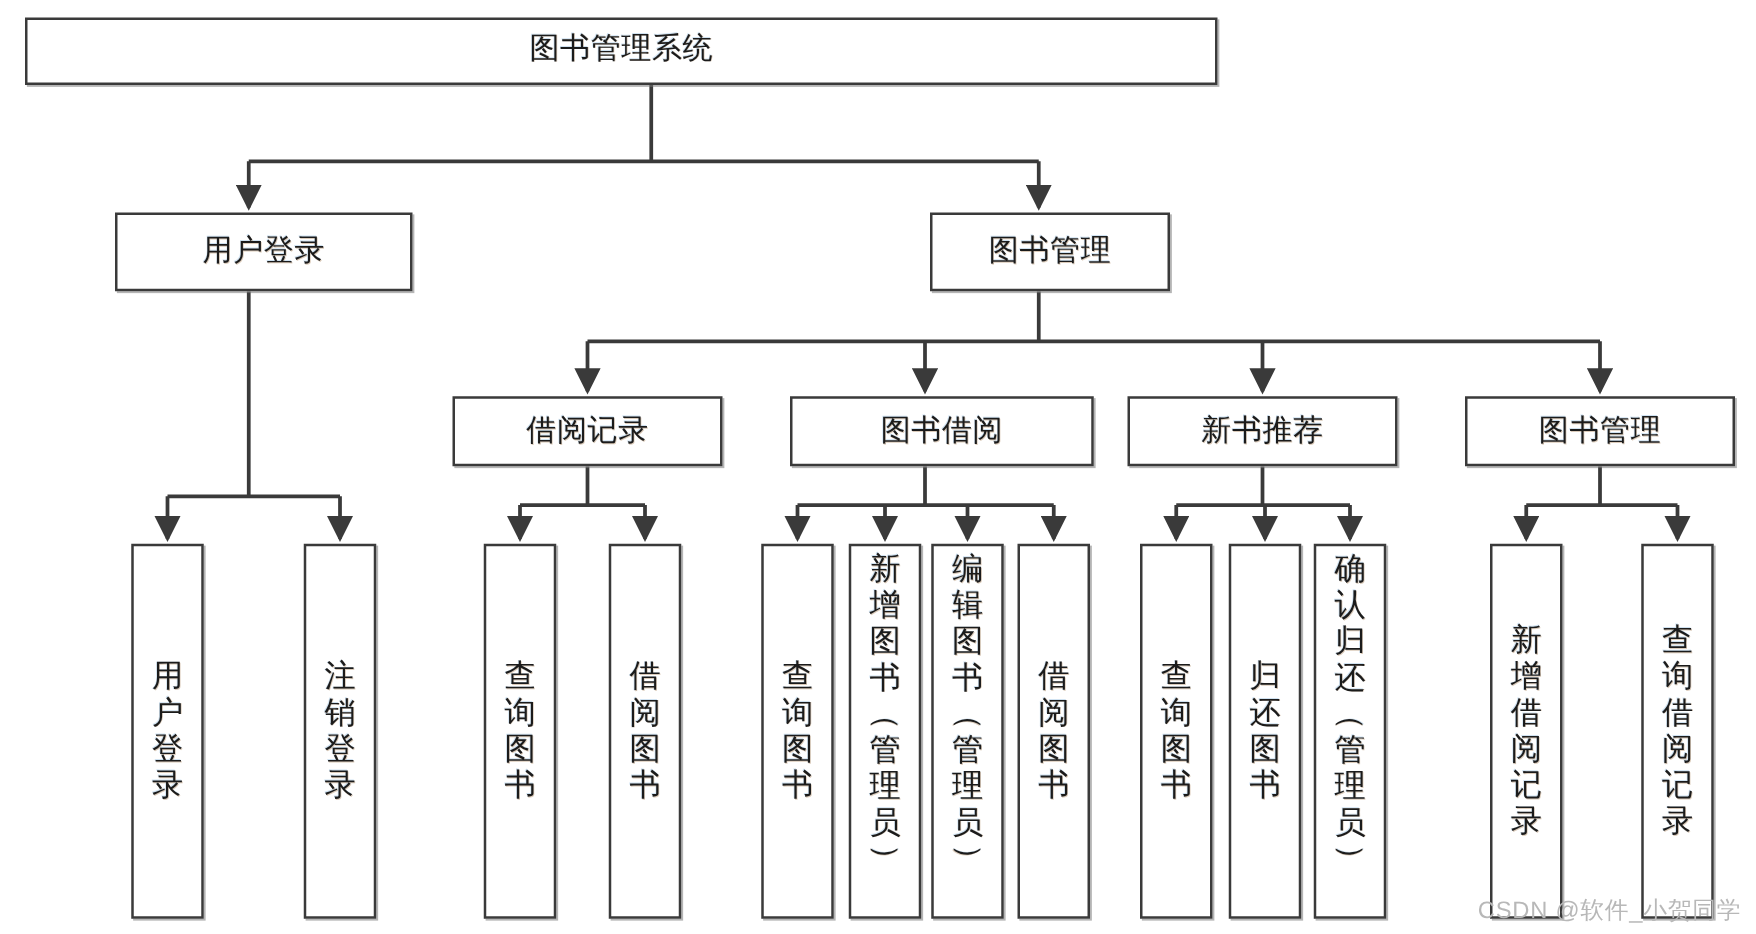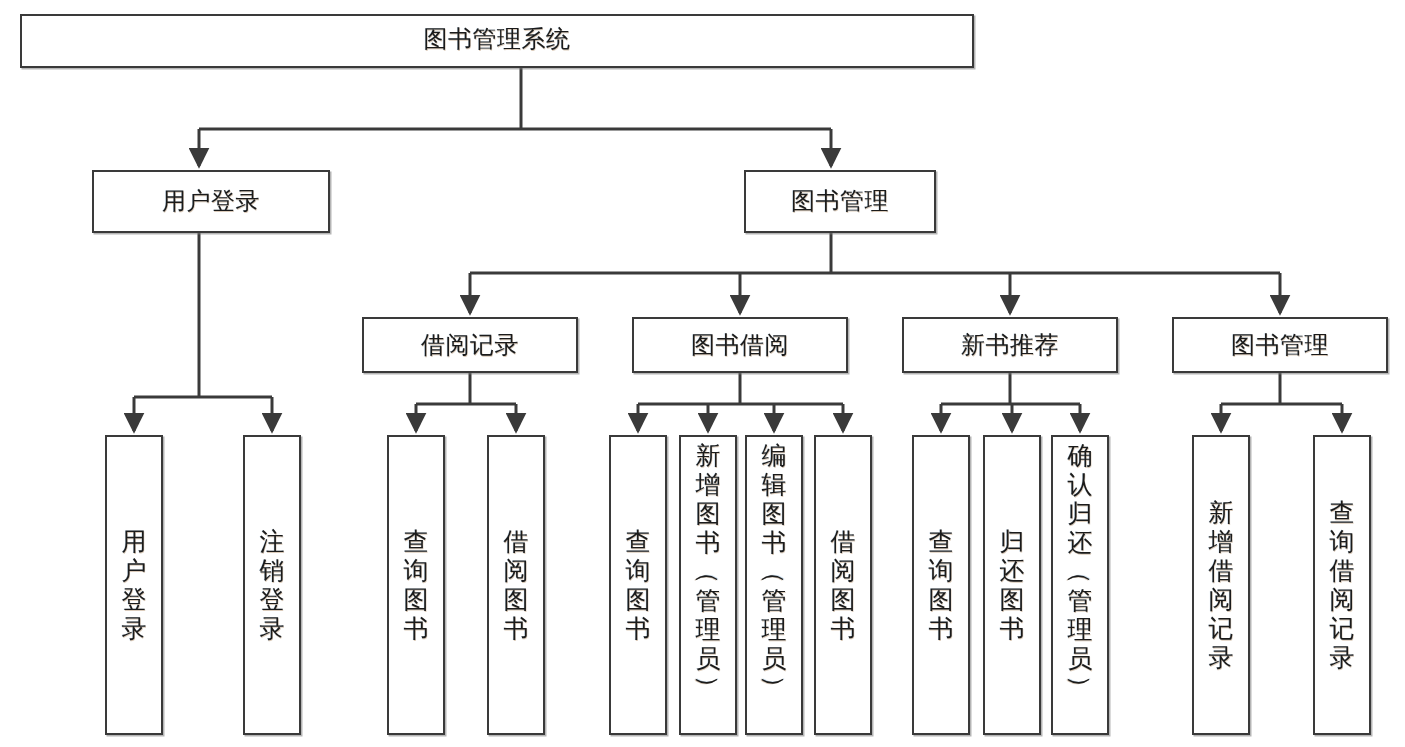--- a/index.html
+++ b/index.html
@@ -135,21 +135,21 @@
       </div>
       <div class="node-box" style="left: 92px; top: 170px; width: 238px; height: 63px;">
         <div class="node-label-h">用户登录</div>
       </div>
       <div class="node-box" style="left: 744px; top: 170px; width: 192px; height: 63px;">
         <div class="node-label-h">图书管理</div>
       </div>
       <div class="node-box" style="left: 362px; top: 317px; width: 216px; height: 56px;">
         <div class="node-label-h">借阅记录</div>
       </div>
-      <div class="node-box" style="left: 632px; top: 317px; width: 216px; height: 56px;">
+      <div class="node-box" style="left: 632px; top: 317px; width: 243px; height: 56px;">
         <div class="node-label-h">图书借阅</div>
       </div>
       <div class="node-box" style="left: 902px; top: 317px; width: 216px; height: 56px;">
         <div class="node-label-h">新书推荐</div>
       </div>
       <div class="node-box" style="left: 1172px; top: 317px; width: 216px; height: 56px;">
         <div class="node-label-h">图书管理</div>
       </div>
       <div class="node-box" style="left: 105px; top: 435px; width: 58px; height: 300px;">
         <div class="node-label-v v-center">
@@ -269,13 +269,14 @@
           <span class="vchar">查</span>
           <span class="vchar">询</span>
           <span class="vchar">借</span>
           <span class="vchar">阅</span>
           <span class="vchar">记</span>
           <span class="vchar">录</span>
         </div>
       </div>
     </div>
 
+  <div id="watermark">CSDN @软件_小贺同学</div>
 </div>
 
 </body></html>

